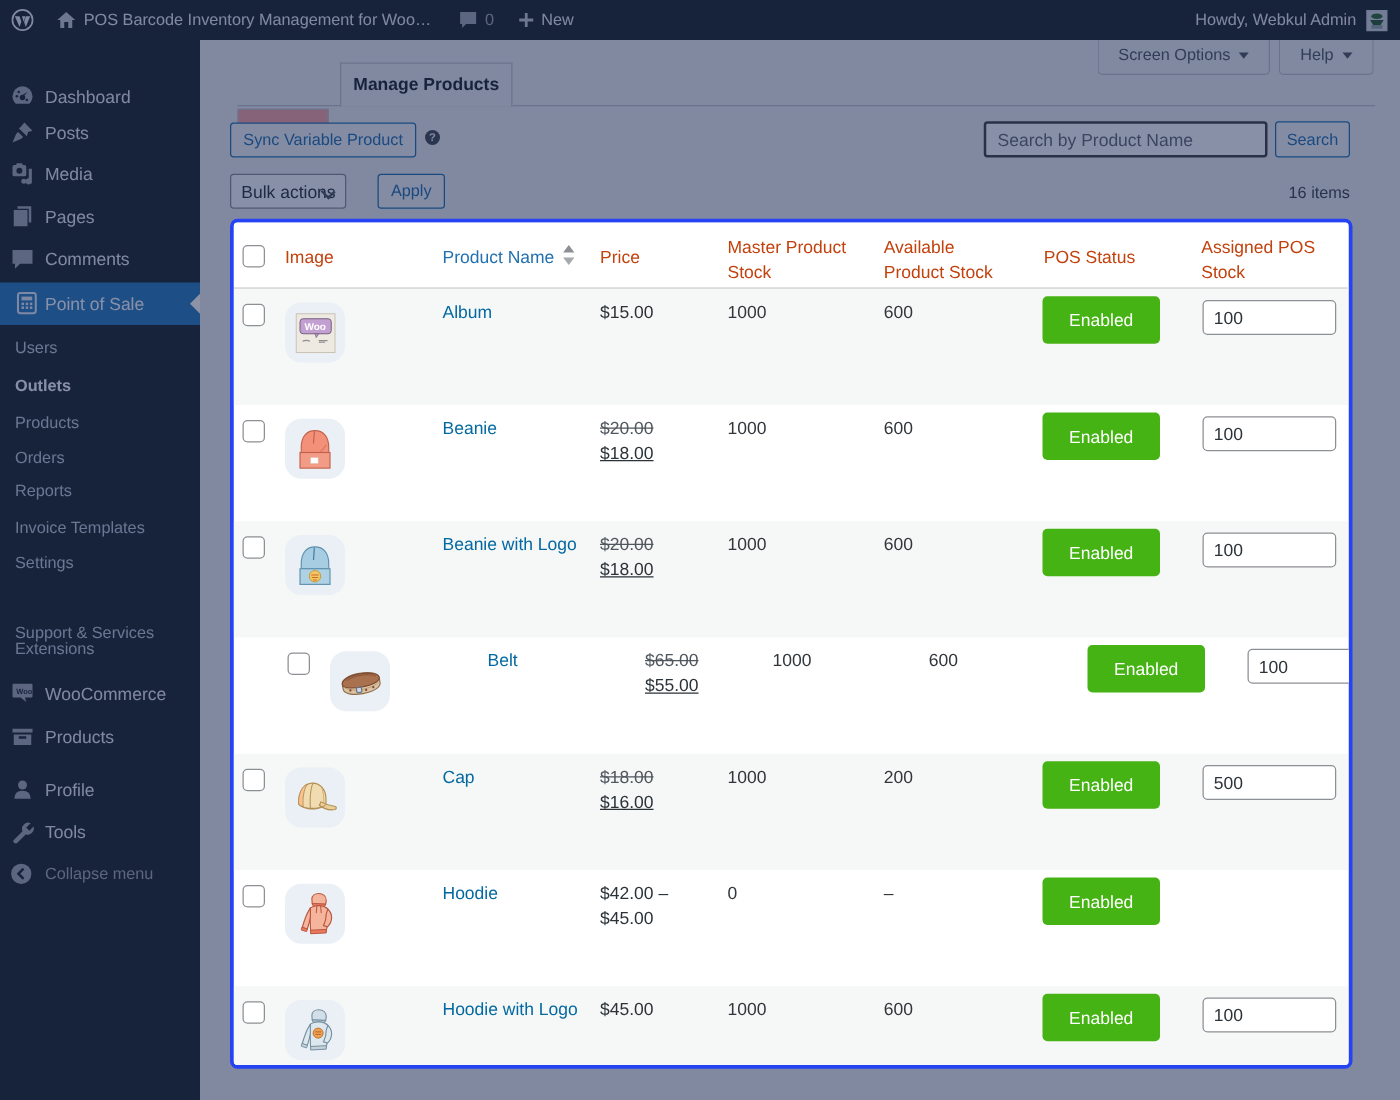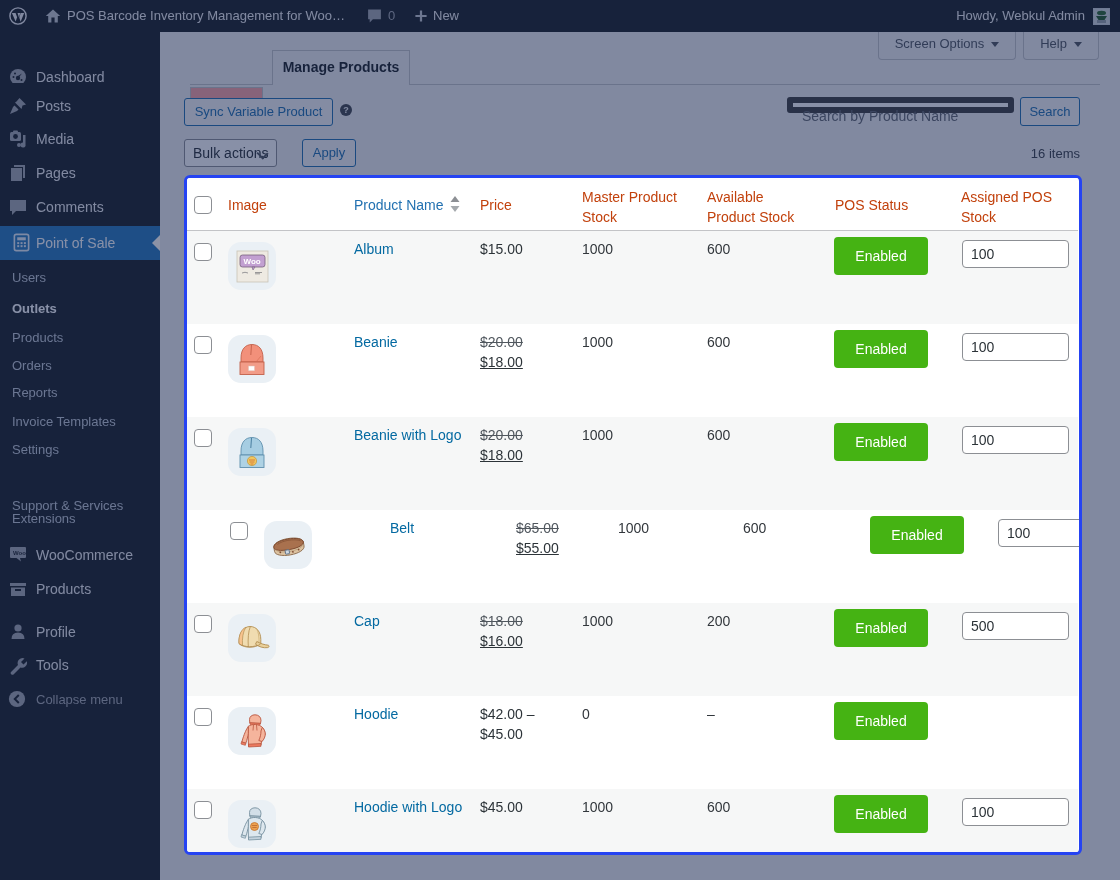--- a/index.html
+++ b/index.html
@@ -22,21 +22,21 @@
 #posArrow { position:absolute; left:144px; top:235px; width:0; height:0; border:8px solid transparent; border-right-color:#8d93a6; z-index:55; }
 
 
 .tab { position:absolute; font-size:14px; font-weight:bold; color:#50575e; border:1px solid #c3c4c7; }
 #tabline { position:absolute; left:190px; top:84px; width:910px; height:1px; background:#c3c4c7; }
 #tabGeneral { left:190px; top:51px; width:73px; height:19px; background:#fca5a5; text-align:center; line-height:32px;margin-top:36px; }
 #tabManage { left:272px; top:50px; width:138px; height:35px; background:#f0f0f1; border-bottom:none; color:#1d2327; text-align:center; line-height:33px; z-index:5; }
 .btn-sec { position:absolute; border:1px solid #2271b1; border-radius:3px; background:#f6f7f7; color:#2271b1; font-size:13px; text-align:center; }
 #syncBtn { left:184px; top:98px; width:149px; height:28px; line-height:26px; }
 #helpq { left:340px; top:104px; width:12px; height:12px; border-radius:50%; background:#44494e; color:#f0f0f1; font-size:9px; font-weight:bold; text-align:center; line-height:12px; position:absolute; }
-#searchInput { position:absolute; left:787px; top:97px; width:227px; height:16px; background:#fff; border:6px solid #404040; border-radius:3px; color:#646970; font-size:14px; line-height:27px; padding-left:9px; }
+#searchInput { position:absolute; left:787px; top:97px; width:227px; height:29px; background:#fff; border:2px solid #404040; border-radius:3px; color:#646970; font-size:14px; line-height:27px; padding-left:9px; }
 #searchBtn { left:1020px; top:97px; width:60px; height:29px; line-height:27px; }
 #bulkSel { position:absolute; left:184px; top:139px; width:93px; height:28px; background:#fff; border:1px solid #8c8f94; border-radius:3px; color:#2c3338; font-size:14px; line-height:26px; padding-left:8px; }
 #bulkSel:after { content:""; position:absolute; right:9px; top:11px; width:7px; height:7px; border-right:2px solid #50575e; border-bottom:2px solid #50575e; transform:rotate(45deg) scale(1,0.9); margin-top:-2px; }
 #applyBtn { left:302px; top:139px; width:54px; height:28px; line-height:26px; }
 #items16 { position:absolute; right:40px; top:146px; font-size:13px; color:#3c434a; }
 .meta-btn { position:absolute; top:30px; height:30px; background:#f0f0f1; border:1px solid #c3c4c7; border-top:none; border-radius:0 0 4px 4px; color:#50575e; font-size:13px; text-align:center; line-height:28px; }
 #screenOpt { left:878px; width:138px; }
 #helpBtn { left:1023px; width:76px; }
 .dn-arrow { display:inline-block; width:0; height:0; border:4px solid transparent; border-top:5px solid #50575e; vertical-align:middle; margin-left:7px; margin-top:3px; }
 

